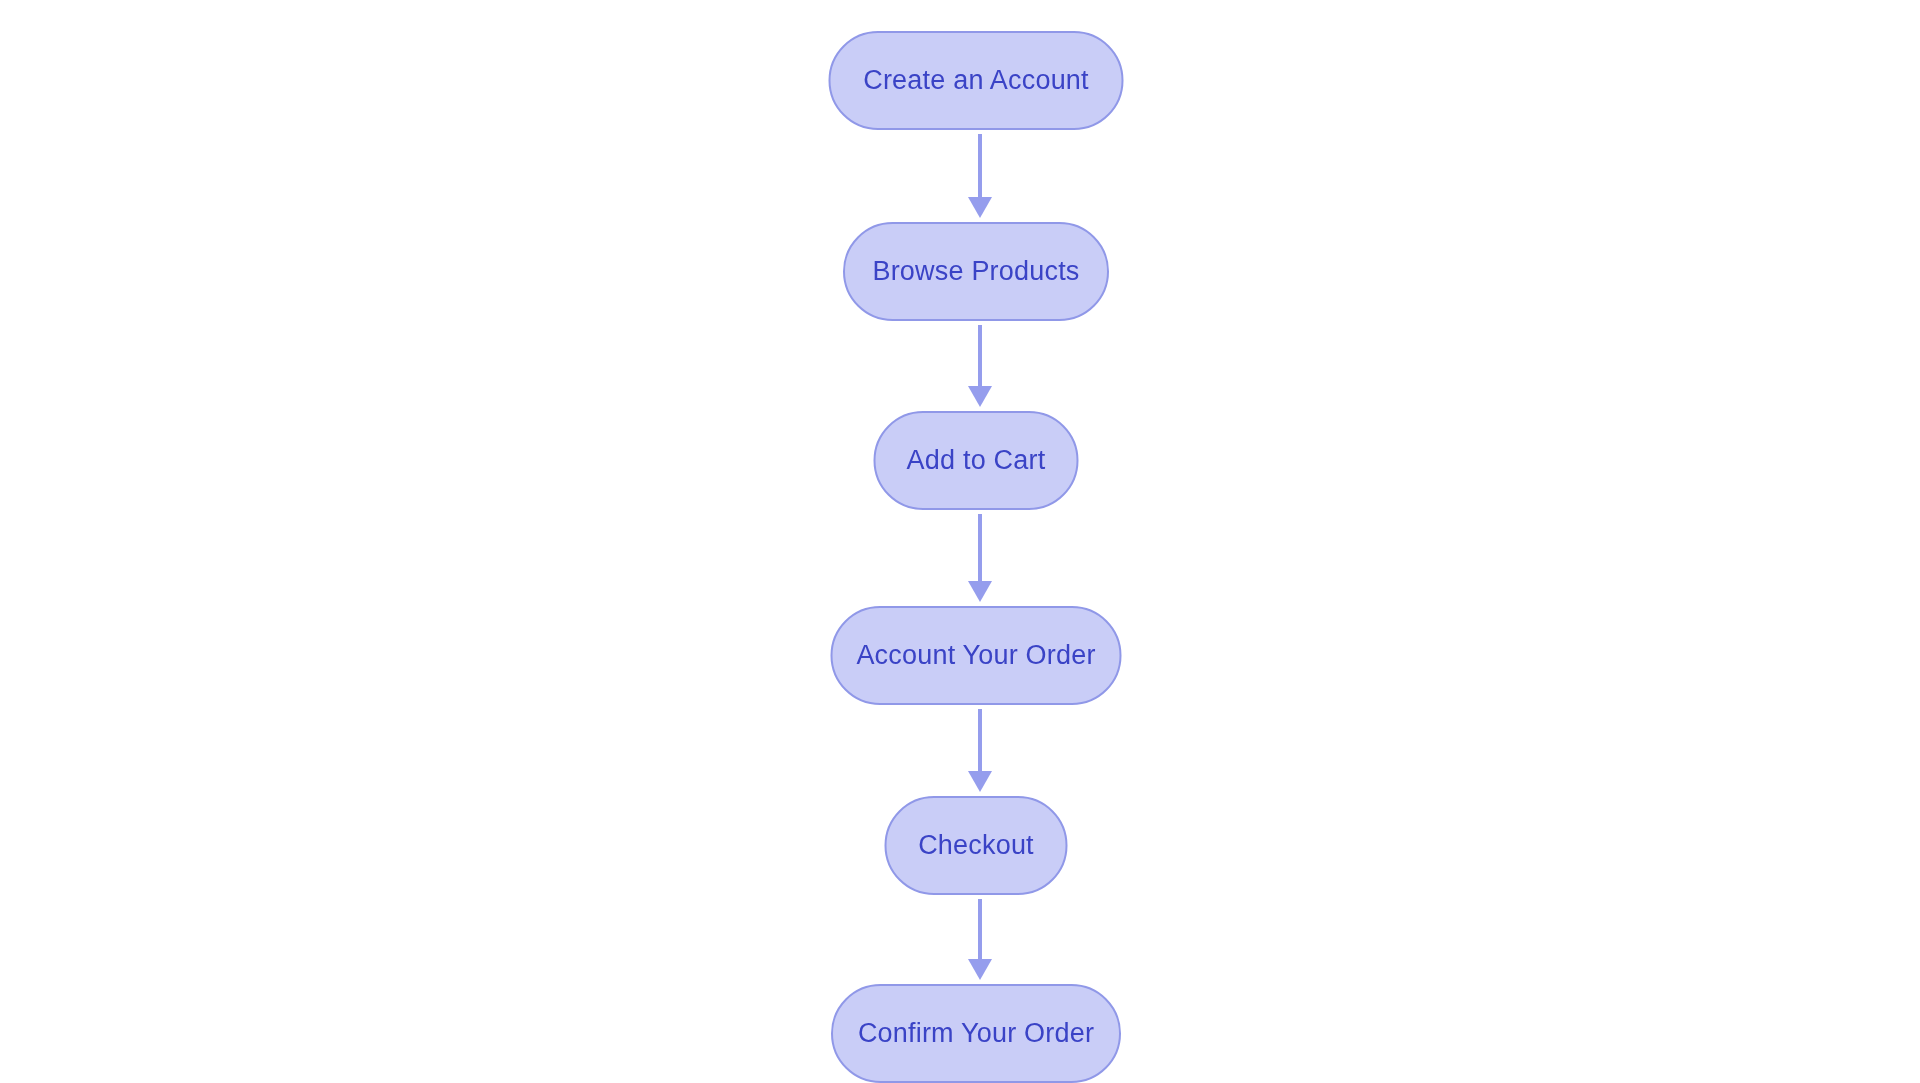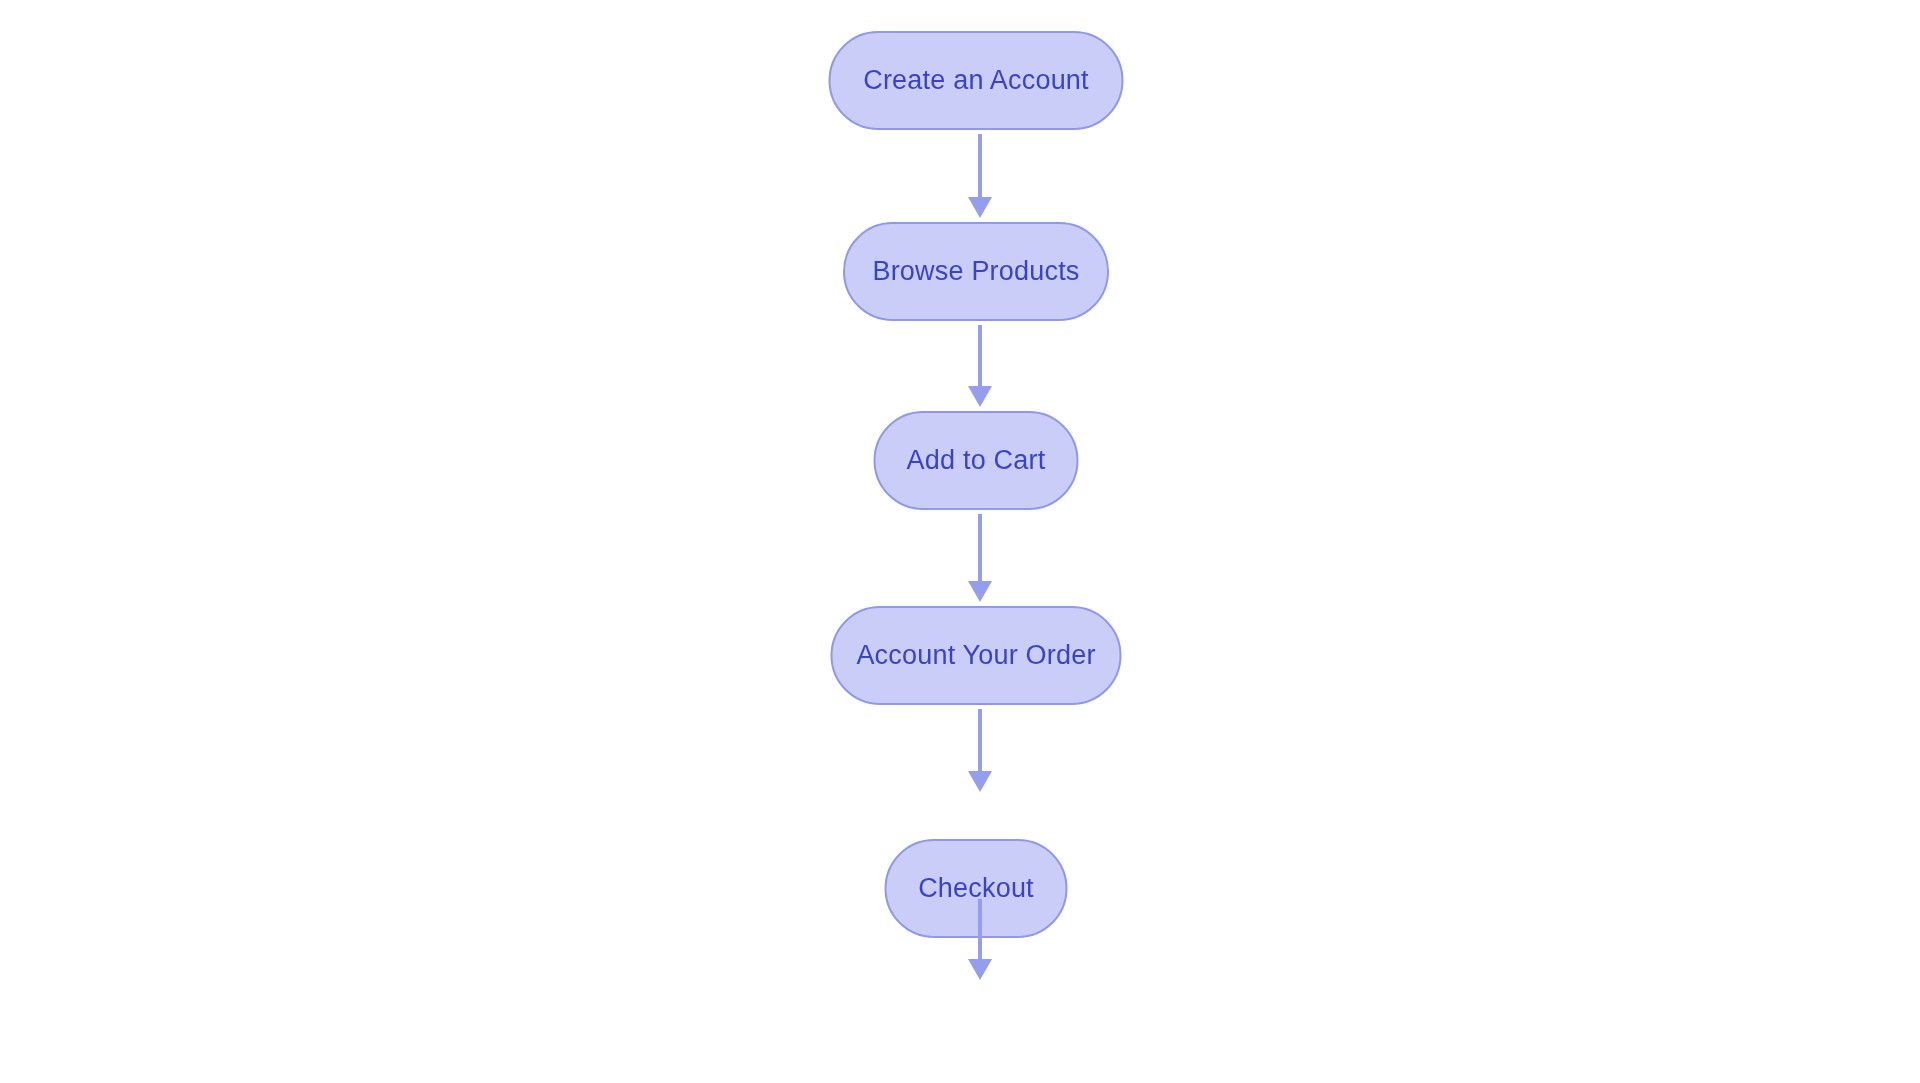--- a/index.html
+++ b/index.html
@@ -101,23 +101,26 @@
 
   <div class="flow-node" style="top:590px; width:291px;">
     <span class="node-label">Account Your Order</span>
   </div>
 
   <div class="connector" style="top:689px; height:91px;">
     <div class="line"></div>
     <div class="arrowhead"></div>
   </div>
 
-  <div class="flow-node" style="top:823px; width:183px;align-items:center;">
+  <div class="flow-node" style="top:780px; width:183px;align-items:center;">
     <span class="node-label">Checkout</span>
   </div>
 
   <div class="connector" style="top:879px; height:89px;">
     <div class="line"></div>
     <div class="arrowhead"></div>
   </div>
 
+  <div class="flow-node" style="top:968px; width:290px;">
+    <span class="node-label">Confirm Your Order</span>
+  </div>
 
 </div>
 
 </body></html>

